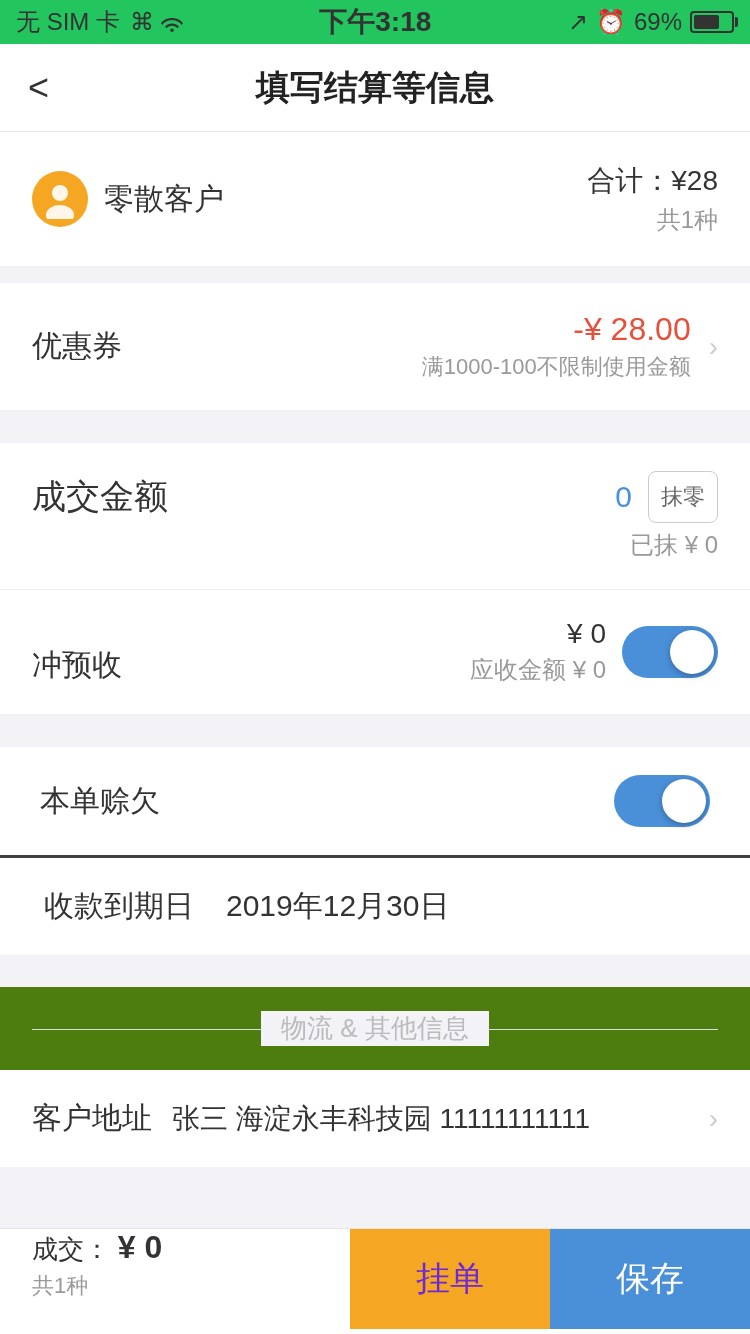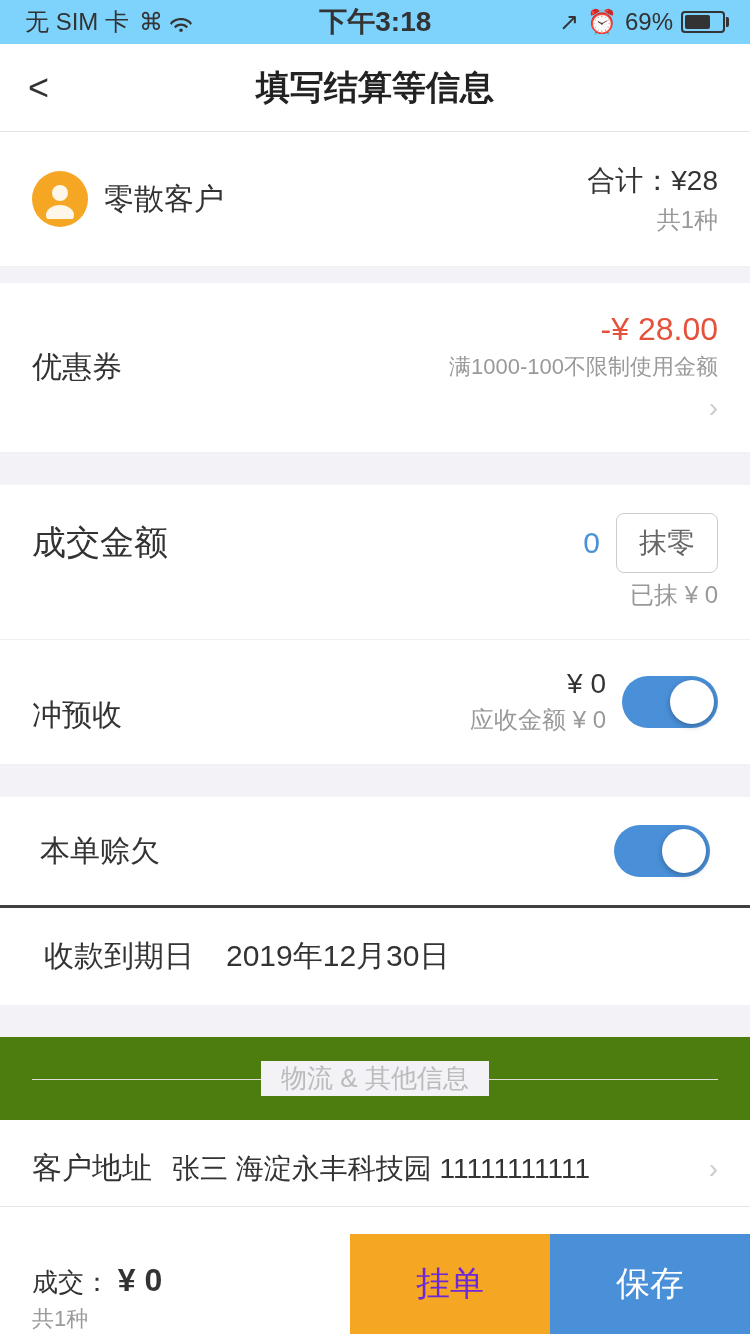--- a/index.html
+++ b/index.html
@@ -11,25 +11,25 @@
       min-height: 1334px;
       position: relative;
       font-size: 28px;
       color: #333;
     }
 
     
     .status-bar {
       width: 750px;
       height: 44px;
-      background: #7dd3fc;
-      display: flex;
-      align-items: center;
-      justify-content: space-between;
-      padding: 0 25px;
+      background: #22c55e;
+      display: flex;
+      align-items: center;
+      justify-content: space-between;
+      padding: 0 16px;
       font-size: 24px;
       font-weight: 500;
       text-align: right;
     }
     .status-left { display: flex; align-items: center; gap: 10px; }
     .status-center { font-size: 28px; font-weight: 600; }
     .status-right { display: flex; align-items: center; gap: 8px; font-size: 24px; }
     .battery-icon {
       width: 44px; height: 22px; border: 2px solid #333; border-radius: 4px;
       position: relative; display: inline-flex; align-items: center; padding: 2px;
@@ -101,21 +101,21 @@
     
     .coupon-row {
       padding: 28px 32px;
       background: #fff;
       display: flex;
       align-items: center;
       justify-content: space-between;
       border-bottom: 1px solid #f0f0f0;
     }
     .coupon-label { font-size: 30px; color: #333; }
-    .coupon-right { display: flex; align-items: flex-end; gap: 10px; flex-direction: column; }
+    .coupon-right { display: flex; align-items: center; gap: 10px; }
     .coupon-right-text { text-align: right; }
     .coupon-amount { font-size: 32px; color: #e5513a; font-weight: 500; }
     .coupon-desc { font-size: 22px; color: #999; margin-top: 4px; }
     .chevron { font-size: 28px; color: #ccc; margin-left: 8px; }
 
     
     .section-divider { height: 16px; background: #f2f2f7; }
 
     
     .amount-row {
@@ -127,22 +127,22 @@
       display: flex;
       align-items: center;
       justify-content: space-between;
     }
     .amount-label { font-size: 34px; color: #333; }
     .amount-right { display: flex; align-items: center; gap: 16px; }
     .amount-value { font-size: 30px; color: #4a90d9; font-weight: 500; }
     .round-btn {
       border: 1px solid #ccc;
       border-radius: 8px;
-      padding: 10px 22px;
-      font-size: 28px;
+      padding: 10px 12px;
+      font-size: 22px;
       color: #666;
       background: #fff;
       cursor: pointer;
     }
     .amount-sub {
       font-size: 24px;
       color: #999;
       margin-top: 6px;
       text-align: right;
     }
@@ -236,24 +236,24 @@
     .address-label { font-size: 30px; color: #333; flex-shrink: 0; margin-right: 20px; }
     .address-value { font-size: 28px; color: #333; flex: 1; }
     .address-chevron { font-size: 28px; color: #ccc; margin-left: 8px; flex-shrink: 0; }
 
     
     .bottom-bar {
       position: fixed;
       bottom: 0;
       left: 0;
       width: 750px;
-      height: 128px;
-      background: #fff;
-      display: flex;
-      align-items: flex-end;
+      height: 106px;
+      background: #fff;
+      display: flex;
+      align-items: flex-start;
       border-top: 1px solid #e5e5e5;
     }
     .bottom-info {
       flex: 1;
       padding-left: 32px;
     }
     .bottom-deal { font-size: 26px; color: #333; }
     .bottom-deal-amount { font-size: 32px; color: #333; font-weight: 600; }
     .bottom-count { font-size: 22px; color: #999; margin-top: 4px; }
     .bottom-btn-hold {

